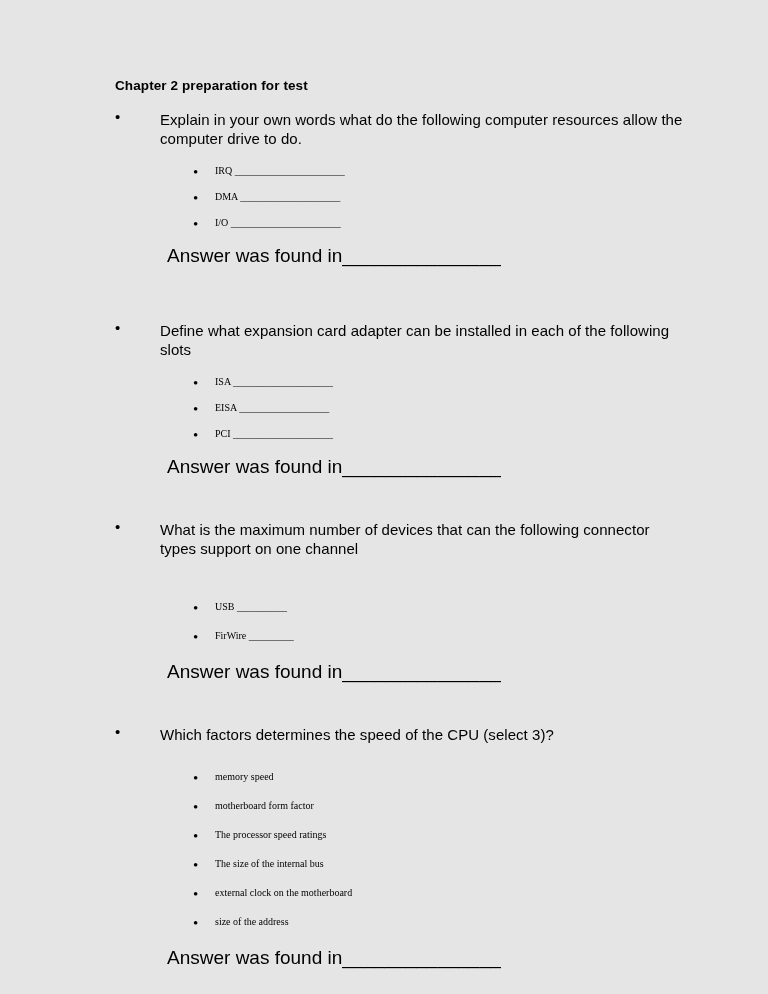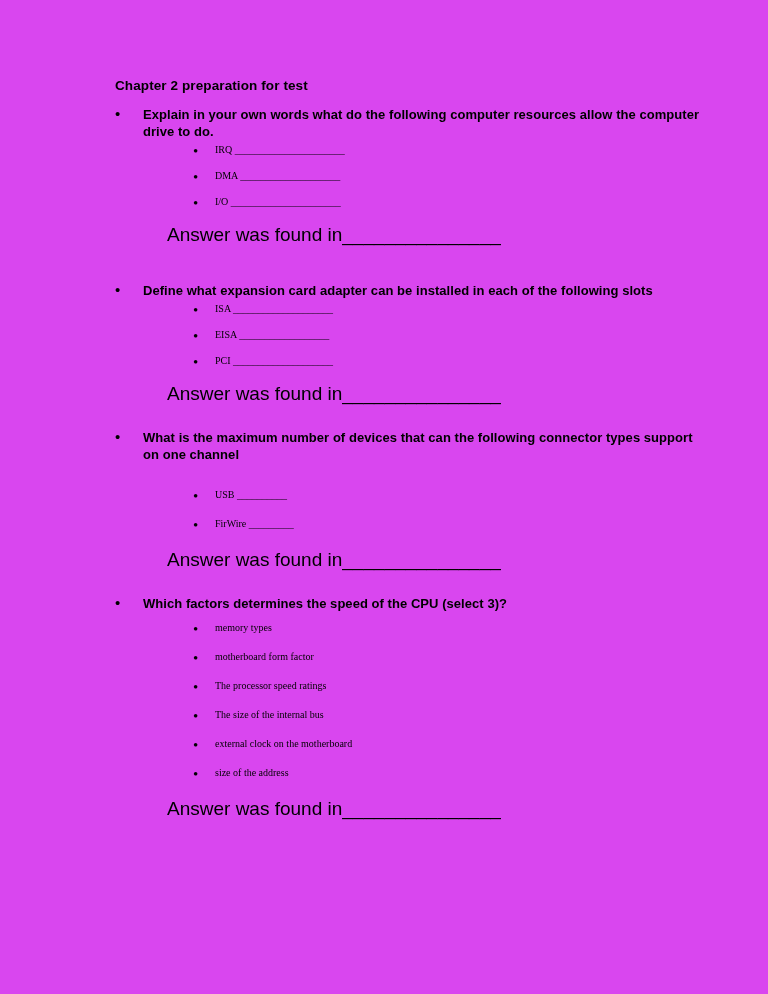--- a/index.html
+++ b/index.html
@@ -11,21 +11,21 @@
     width: 768px;
     height: 994px;
     font-family: "Liberation Sans", sans-serif;
     color: #000000;
     overflow: hidden;
   }
   .page {
     position: relative;
     width: 768px;
     height: 994px;
-    background: #d946ef;
+    background: #e5e5e5;
     box-sizing: border-box;
     padding: 78px 64px 0 115px;
   }
   .doc-title {
     font-size: 13.5px;
     font-weight: bold;
     margin: 0 0 14px 0;
     letter-spacing: 0.1px;
   }
   ul.level1 {
@@ -40,24 +40,24 @@
   }
   ul.level1 > li.q-item::before {
     content: "\2022";
     position: absolute;
     left: 0px;
     top: -2px;
     font-size: 15px;
     line-height: 1.2;
   }
   .q-text {
-    font-size: 13px;
-    font-weight: bold;
+    font-size: 15px;
+    font-weight: normal;
     line-height: 1.27;
-    margin: 0;
+    margin: 17px;
     letter-spacing: 0.05px;
   }
   ul.level2 {
     list-style: none;
     margin: 4px 0 0 0;
     padding: 0 0 0 50px;
   }
   ul.level2 > li.sub-item {
     position: relative;
     padding-left: 22px;
@@ -129,21 +129,21 @@
       </ul>
       <p class="answer-line">Answer was found in_______________</p>
     </li>
 
     <div class="gap-md"></div>
 
     <li class="q-item">
       <p class="q-text">Which factors determines the speed of the CPU (select 3)?</p>
       <div class="gap-xs"></div>
       <ul class="level2 tight">
-        <li class="sub-item">memory types</li>
+        <li class="sub-item">memory speed</li>
         <li class="sub-item">motherboard form factor</li>
         <li class="sub-item">The processor speed ratings</li>
         <li class="sub-item">The size of the internal bus</li>
         <li class="sub-item">external clock on the motherboard</li>
         <li class="sub-item">size of the address</li>
       </ul>
       <p class="answer-line">Answer was found in_______________</p>
     </li>
 
   </ul>

